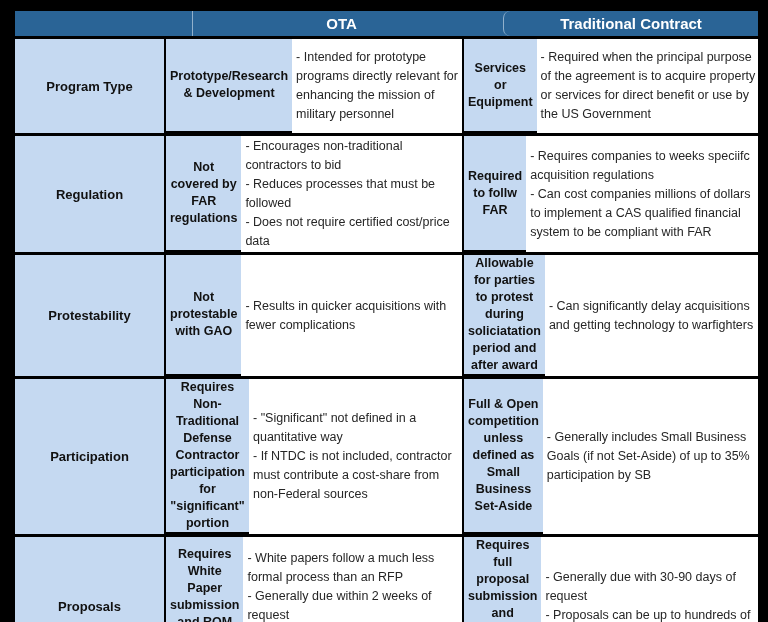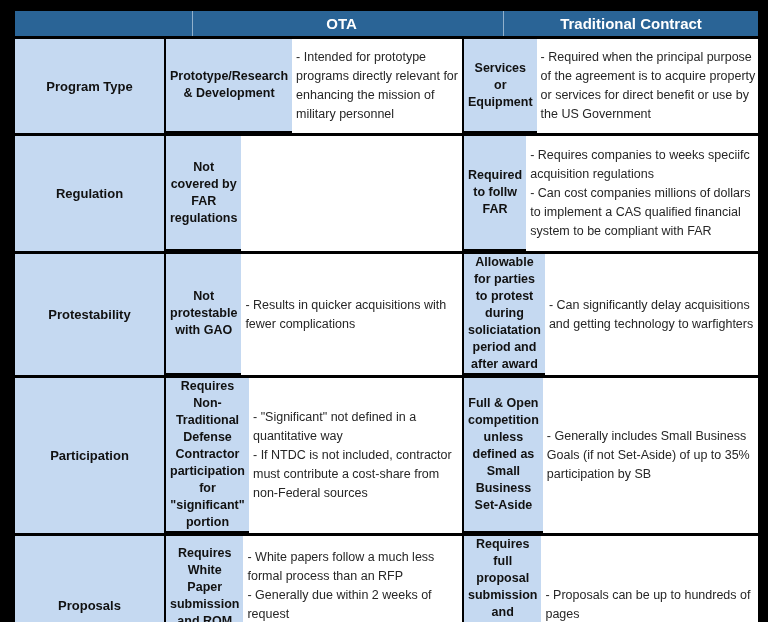--- a/index.html
+++ b/index.html
@@ -25,21 +25,21 @@
     background:#2A6496;
   }
   .h-cell {
     display:flex; align-items:center; justify-content:center;
     color:#fff; font-weight:bold; font-size:15px;
     box-sizing:border-box;
     margin-left:13px;
   }
   .h-corner { width:151px; }
   .h-ota { width:298px; border-left:1px solid rgba(230,240,250,.55); }
-  .h-trad { flex:1; border-left:1px solid rgba(230,240,250,.55); }
+  .h-trad { flex:1; border-left:1px solid rgba(230,240,250,.55);border-radius:7px; }
 
   
   .group {
     display:flex;
     box-sizing:border-box;
     border-top:3px solid #000;
   }
   .g0 { flex:0 0 97px; }
   .g1 { flex:0 0 118px; }
   .g2 { flex:0 0 76px; }
@@ -115,20 +115,25 @@
         <div class="cell-body">
           <div class="bullet">- Required when the principal purpose of the agreement is to acquire property or services for direct benefit or use by the US Government</div>
         </div>
       </div>
     </div>
 
     <div class="group g1">
       <div class="label-cell">Regulation</div>
       <div class="col">
         <div class="sub">Not covered by FAR regulations</div>
+        <div class="cell-body">
+          <div class="bullet">- Encourages non-traditional contractors to bid</div>
+          <div class="bullet">- Reduces processes that must be followed</div>
+          <div class="bullet">- Does not require certified cost/price data</div>
+        </div>
       </div>
       <div class="col last">
         <div class="sub">Required to follw FAR</div>
         <div class="cell-body">
           <div class="bullet">- Requires companies to weeks speciifc acquisition regulations</div>
           <div class="bullet">- Can cost companies millions of dollars to implement a CAS qualified financial system to be compliant with FAR</div>
         </div>
       </div>
     </div>
 
@@ -171,19 +176,20 @@
         <div class="sub">Requires White Paper submission and ROM cost estimate</div>
         <div class="cell-body">
           <div class="bullet">- White papers follow a much less formal process than an RFP</div>
           <div class="bullet">- Generally due within 2 weeks of request</div>
           <div class="bullet">- Typical white paper is limited to 10-20 pages in length</div>
         </div>
       </div>
       <div class="col last">
         <div class="sub">Requires full proposal submission and detailed cost/price data</div>
         <div class="cell-body">
+          <div class="bullet">- Generally due with 30-90 days of request</div>
           <div class="bullet">- Proposals can be up to hundreds of pages</div>
         </div>
       </div>
     </div>
 
   </div>
 </div>
 
 </body></html>

